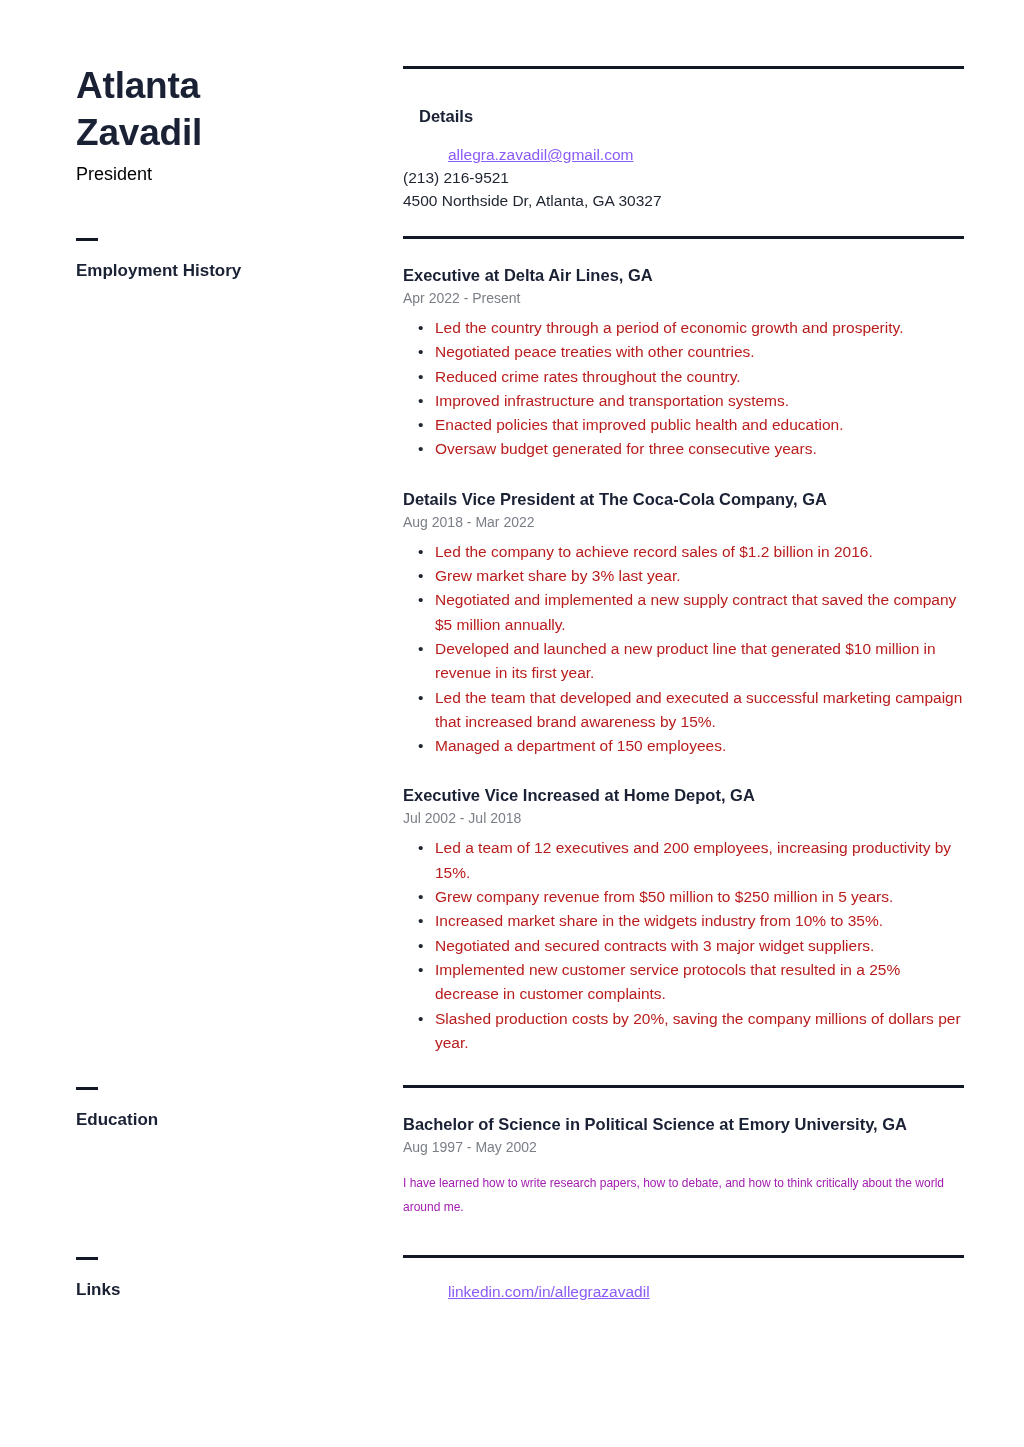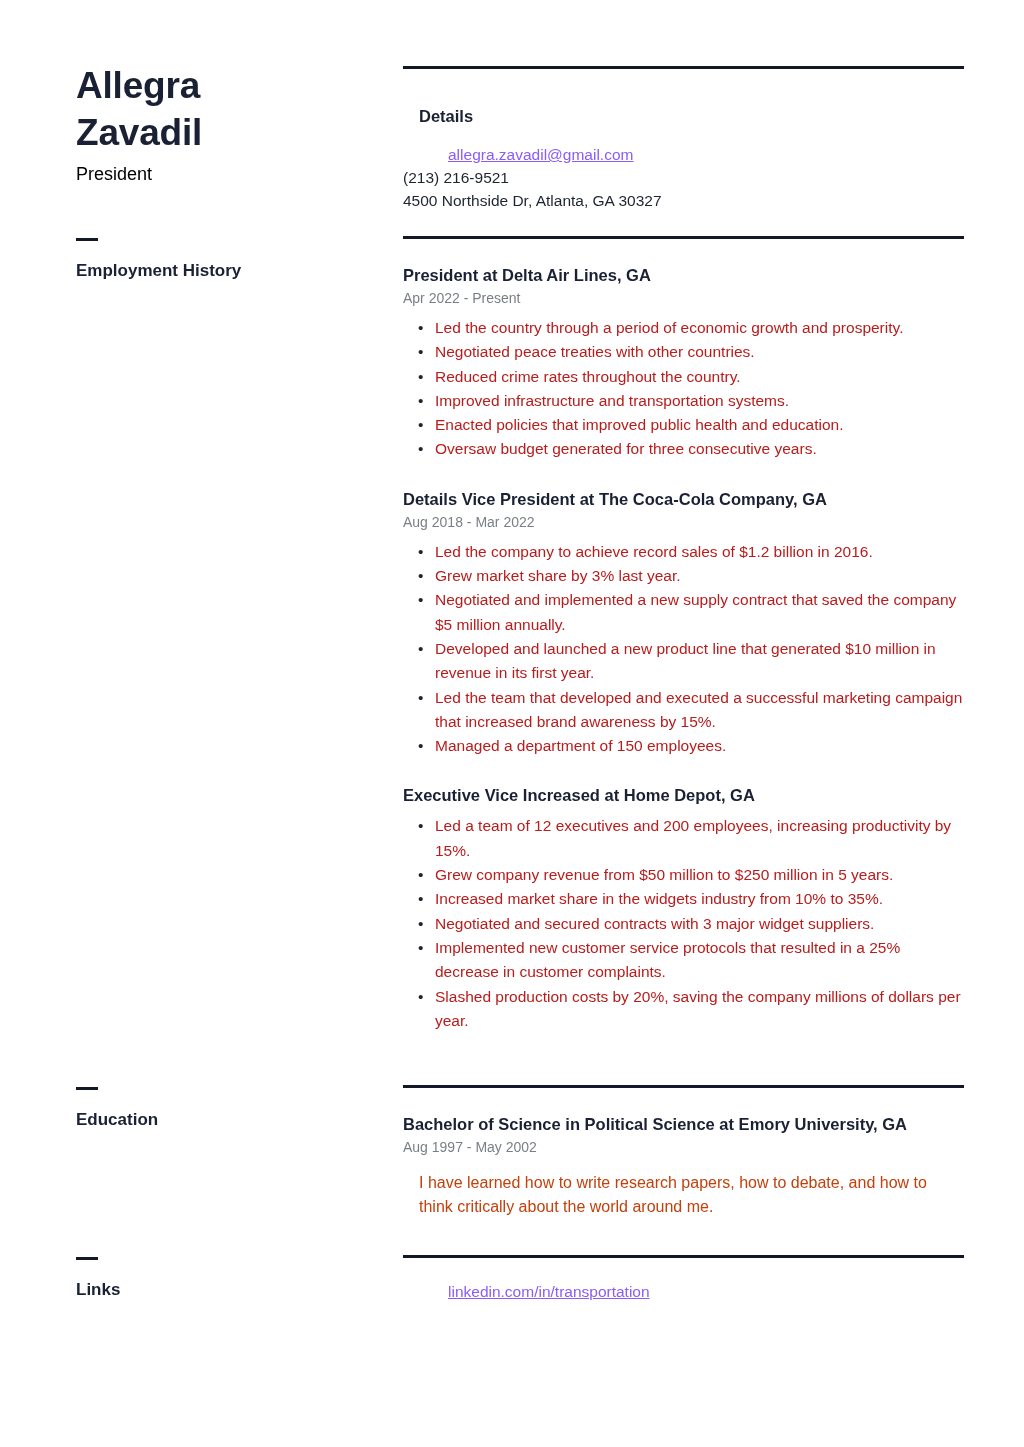--- a/index.html
+++ b/index.html
@@ -123,35 +123,35 @@
   ul.bullets li::before {
     content: "\2022";
     position: absolute;
     left: -17px;
     top: 0;
     font-size: 15.5px;
     line-height: 24.3px;
     color: #1e2430;
   }
   .para {
-    font-size: 16px;
+    font-size: 12px;
     line-height: 24.3px;
-    color: #c2410c;
-    margin: 16px;
+    color: #a21caf;
+    margin: 0;
   }
   .edu-para { margin-top: 14px; }
 </style>
 </head>
 <body>
 
 <div class="page">
 
   <div class="col-left" style="top:62px;">
     <h1 class="name">
-      <span class="ln">Allegra</span>
+      <span class="ln">Atlanta</span>
       <span class="ln">Zavadil</span>
     </h1>
     <div class="job-title">President</div>
   </div>
 
   <div class="col-right" style="top:66px;">
     <div class="hr-main"></div>
     <div style="height:21px;"></div>
     <div class="block-title">Details</div>
     <ul class="details-lines">
@@ -166,21 +166,21 @@
     <div style="height:19px;"></div>
     <div class="side-label">Employment History</div>
   </div>
 
   <div class="col-right" style="top:236px;">
     <div class="hr-main"></div>
 
     <div style="height:25px;"></div>
 
     <div>
-      <div class="entry-title">President at Delta Air Lines, GA</div>
+      <div class="entry-title">Executive at Delta Air Lines, GA</div>
       <div class="entry-date">Apr 2022 - Present</div>
       <ul class="bullets">
         <li>Led the country through a period of economic growth and prosperity.</li>
         <li>Negotiated peace treaties with other countries.</li>
         <li>Reduced crime rates throughout the country.</li>
         <li>Improved infrastructure and transportation systems.</li>
         <li>Enacted policies that improved public health and education.</li>
         <li>Oversaw budget generated for three consecutive years.</li>
       </ul>
     </div>
@@ -197,20 +197,21 @@
         <li>Developed and launched a new product line that generated $10 million in revenue in its first year.</li>
         <li>Led the team that developed and executed a successful marketing campaign that increased brand awareness by 15%.</li>
         <li>Managed a department of 150 employees.</li>
       </ul>
     </div>
 
     <div style="height:26px;"></div>
 
     <div>
       <div class="entry-title">Executive Vice Increased at Home Depot, GA</div>
+      <div class="entry-date">Jul 2002 - Jul 2018</div>
       <ul class="bullets">
         <li>Led a team of 12 executives and 200 employees, increasing productivity by 15%.</li>
         <li>Grew company revenue from $50 million to $250 million in 5 years.</li>
         <li>Increased market share in the widgets industry from 10% to 35%.</li>
         <li>Negotiated and secured contracts with 3 major widget suppliers.</li>
         <li>Implemented new customer service protocols that resulted in a 25% decrease in customer complaints.</li>
         <li>Slashed production costs by 20%, saving the company millions of dollars per year.</li>
       </ul>
     </div>
   </div>
@@ -234,17 +235,17 @@
   <div class="col-left" style="top:1257px;">
     <div class="dash"></div>
     <div style="height:19px;"></div>
     <div class="side-label">Links</div>
   </div>
 
   <div class="col-right" style="top:1255px;">
     <div class="hr-main"></div>
     <div style="height:22px;"></div>
     <div>
-      <a class="link" href="#" style="font-size:15.5px;line-height:23px;">linkedin.com/in/transportation</a>
+      <a class="link" href="#" style="font-size:15.5px;line-height:23px;">linkedin.com/in/allegrazavadil</a>
     </div>
   </div>
 
 </div>
 
 </body></html>

